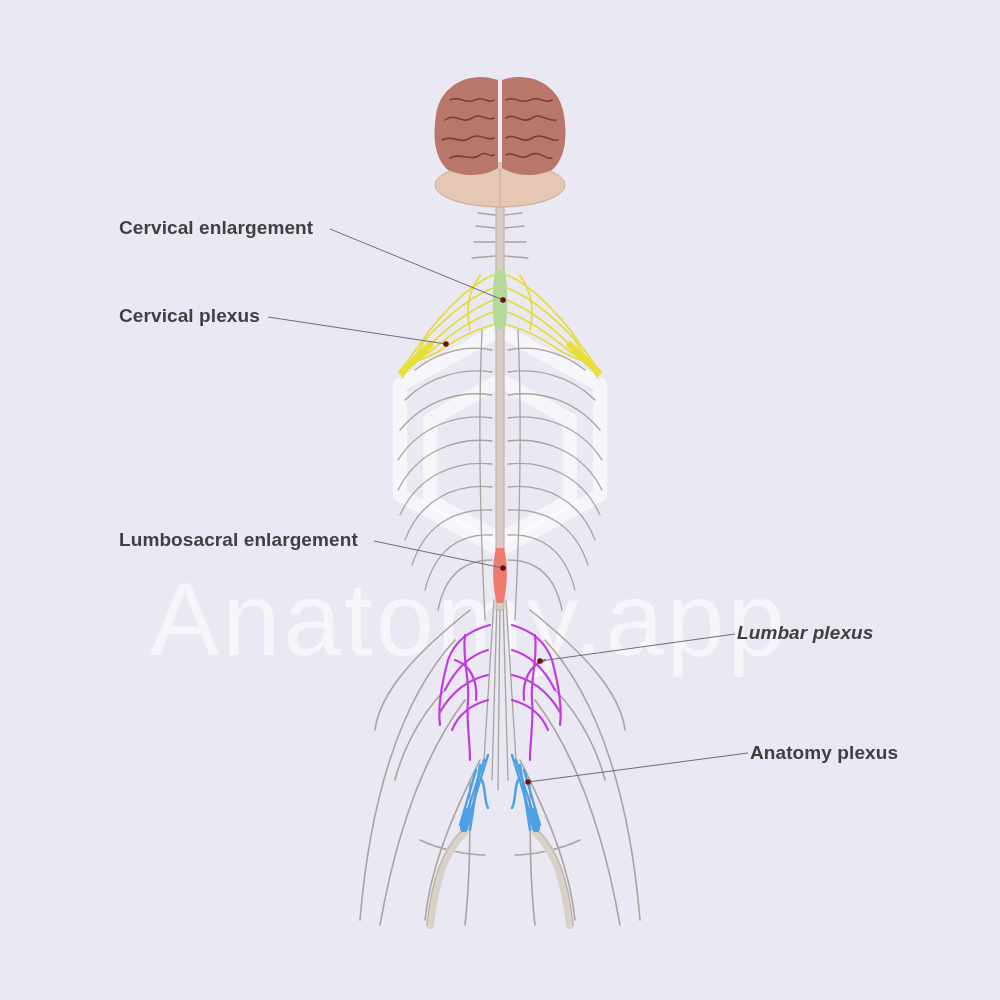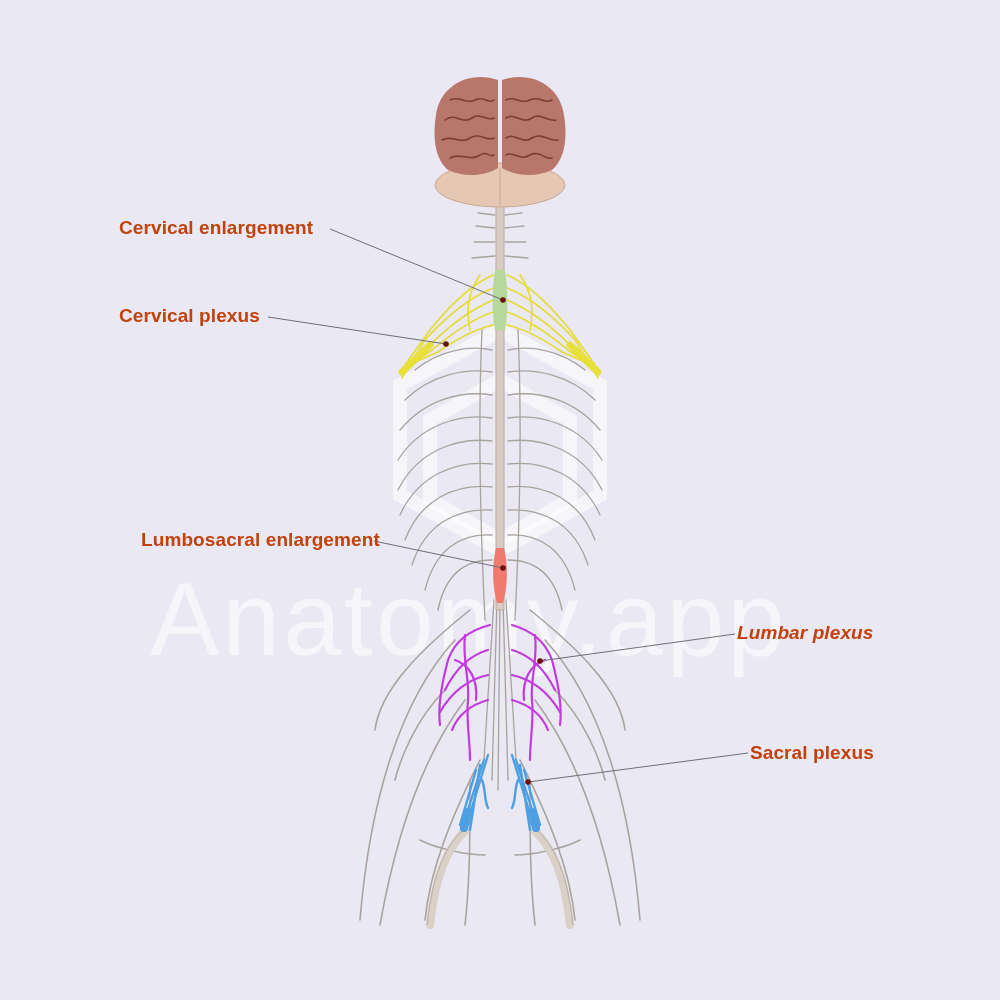--- a/index.html
+++ b/index.html
@@ -10,21 +10,21 @@
     overflow: hidden;
     font-family: "Liberation Sans", "DejaVu Sans", sans-serif;
   }
   .stage { position: absolute; left: 0; top: 0; width: 1000px; height: 1000px; }
   svg.art { position: absolute; left: 0; top: 0; }
   .label {
     position: absolute;
     font-family: "Liberation Sans", "DejaVu Sans", sans-serif;
     font-weight: bold;
     font-size: 19px;
-    color: #c2410c;
+    color: #404040;
     white-space: nowrap;
     letter-spacing: 0.1px;
   }
   .watermark {
     position: absolute;
     left: 150px; top: 560px;
     font-family: "Liberation Sans", "DejaVu Sans", sans-serif;
     font-size: 104px;
     color: rgba(255,255,255,0.55);
     letter-spacing: 3px;
@@ -204,16 +204,16 @@
       <circle cx="503" cy="300" r="2.8"></circle>
       <circle cx="446" cy="344" r="2.8"></circle>
       <circle cx="503" cy="568" r="2.8"></circle>
       <circle cx="540" cy="661" r="2.8"></circle>
       <circle cx="528" cy="782" r="2.8"></circle>
     </g>
   </svg>
 
   <div class="label" style="left:119px; top:217px;">Cervical enlargement</div>
   <div class="label" style="left:119px; top:305px;">Cervical plexus</div>
-  <div class="label" style="left:119px; top:529px;margin-left:22px;">Lumbosacral enlargement</div>
+  <div class="label" style="left:119px; top:529px;">Lumbosacral enlargement</div>
   <div class="label" style="left:737px; top:622px;font-style:italic;">Lumbar plexus</div>
-  <div class="label" style="left:750px; top:742px;">Sacral plexus</div>
+  <div class="label" style="left:750px; top:742px;">Anatomy plexus</div>
 </div>
 
 </body></html>

